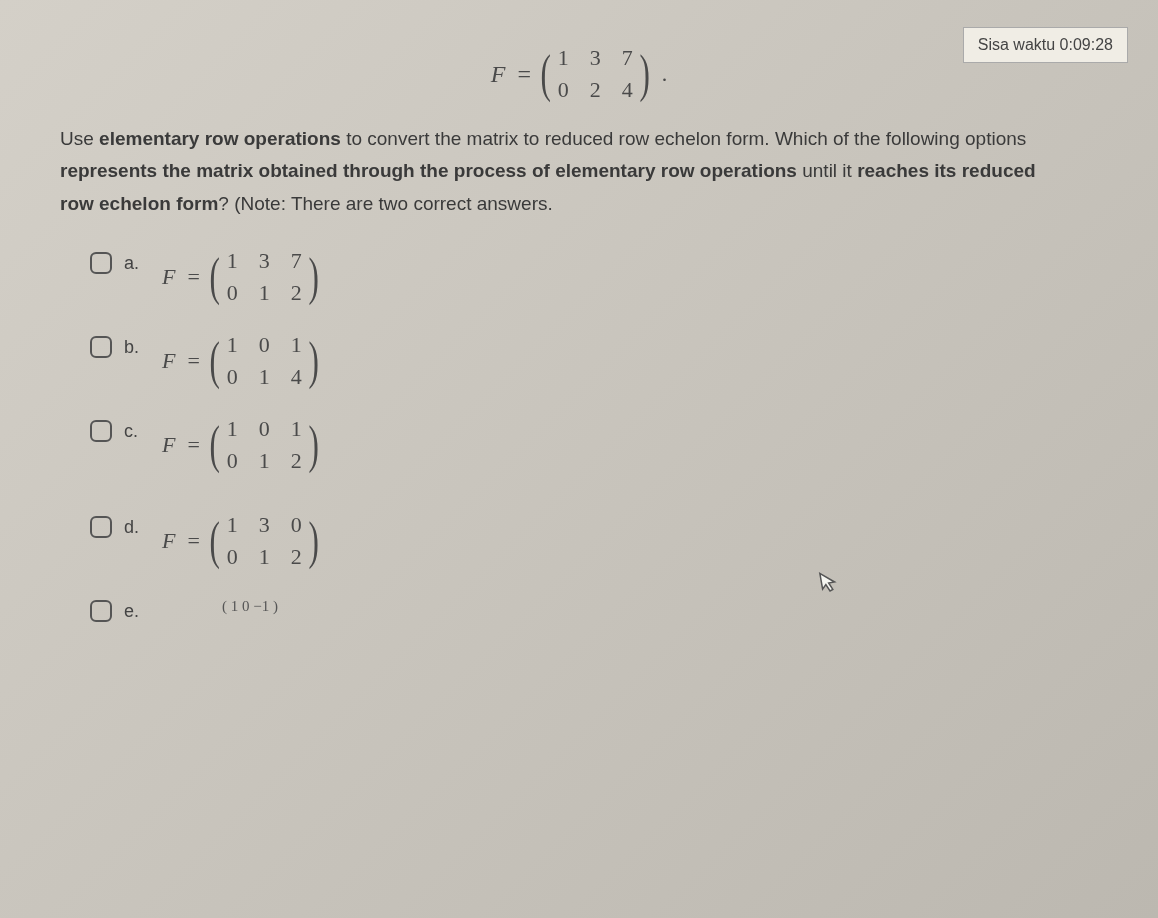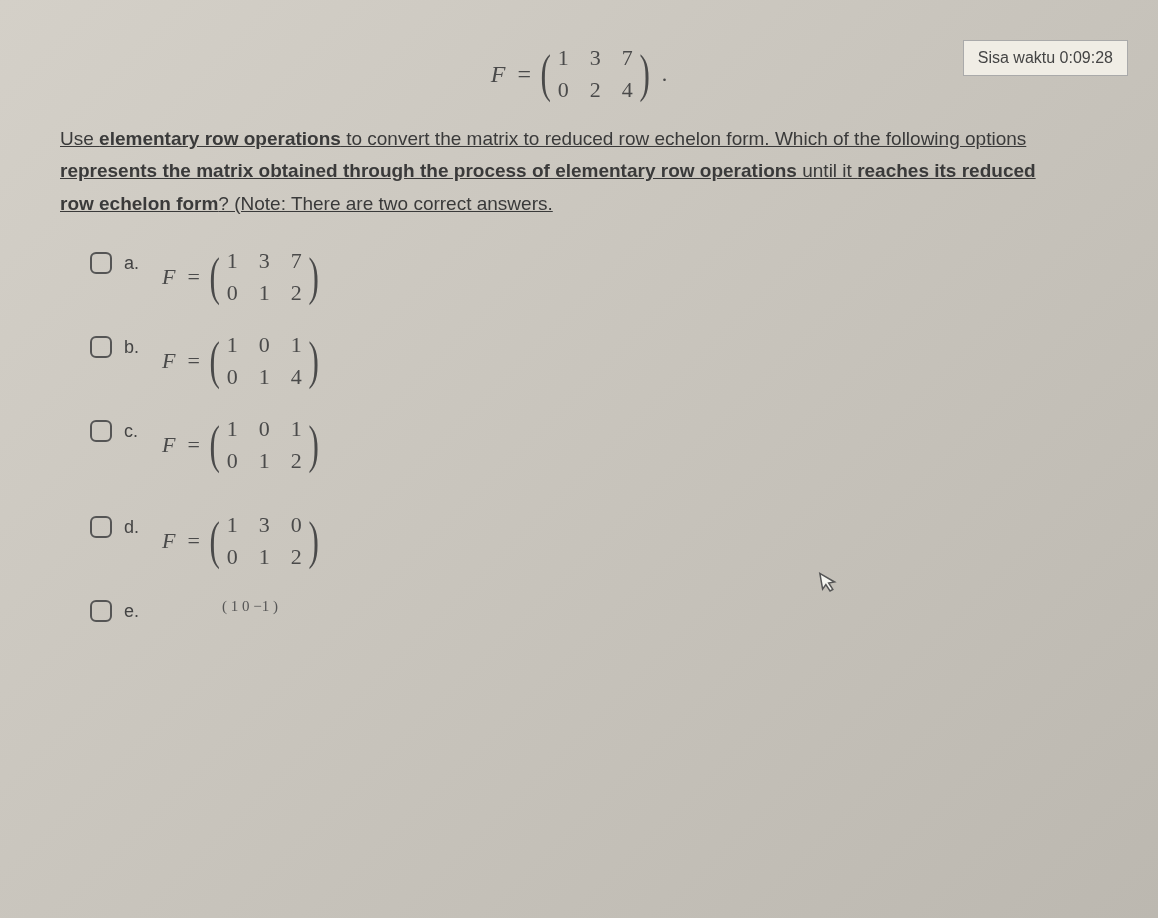--- a/index.html
+++ b/index.html
@@ -12,21 +12,21 @@
       height: 918px;
       background: linear-gradient(135deg, #d4d0c8 0%, #c8c4bc 50%, #bcb8b0 100%);
       font-family: Arial, sans-serif;
       color: #3a3a3a;
       padding: 40px 60px;
       position: relative;
       overflow: hidden;
     }
     .timer-box {
       position: absolute;
-      top: 40px;
+      top: 27px;
       right: 30px;
       background: #f0ede5;
       border: 1px solid #aaa;
       padding: 8px 14px;
       font-size: 16px;
       color: #444;
     }
     .matrix-display {
       text-align: center;
       font-family: 'Times New Roman', serif;
@@ -68,21 +68,20 @@
     .dot {
       margin-left: 8px;
       font-size: 22px;
     }
     .question-text {
       font-size: 19px;
       line-height: 1.7;
       color: #3a3a3a;
       margin-bottom: 30px;
       padding-right: 40px;
-      text-decoration: underline;
     }
     .question-text strong {
       font-weight: bold;
     }
     .options {
       padding-left: 30px;
     }
     .option {
       display: flex;
       align-items: flex-start;

